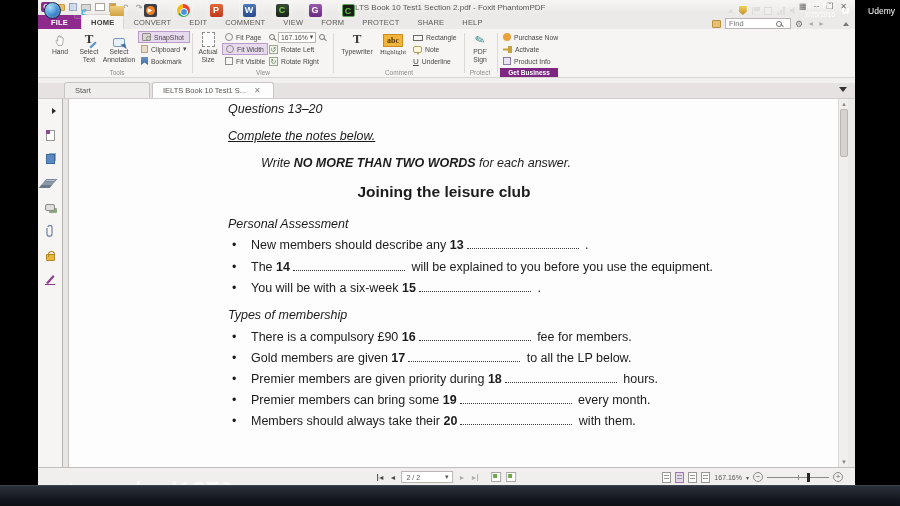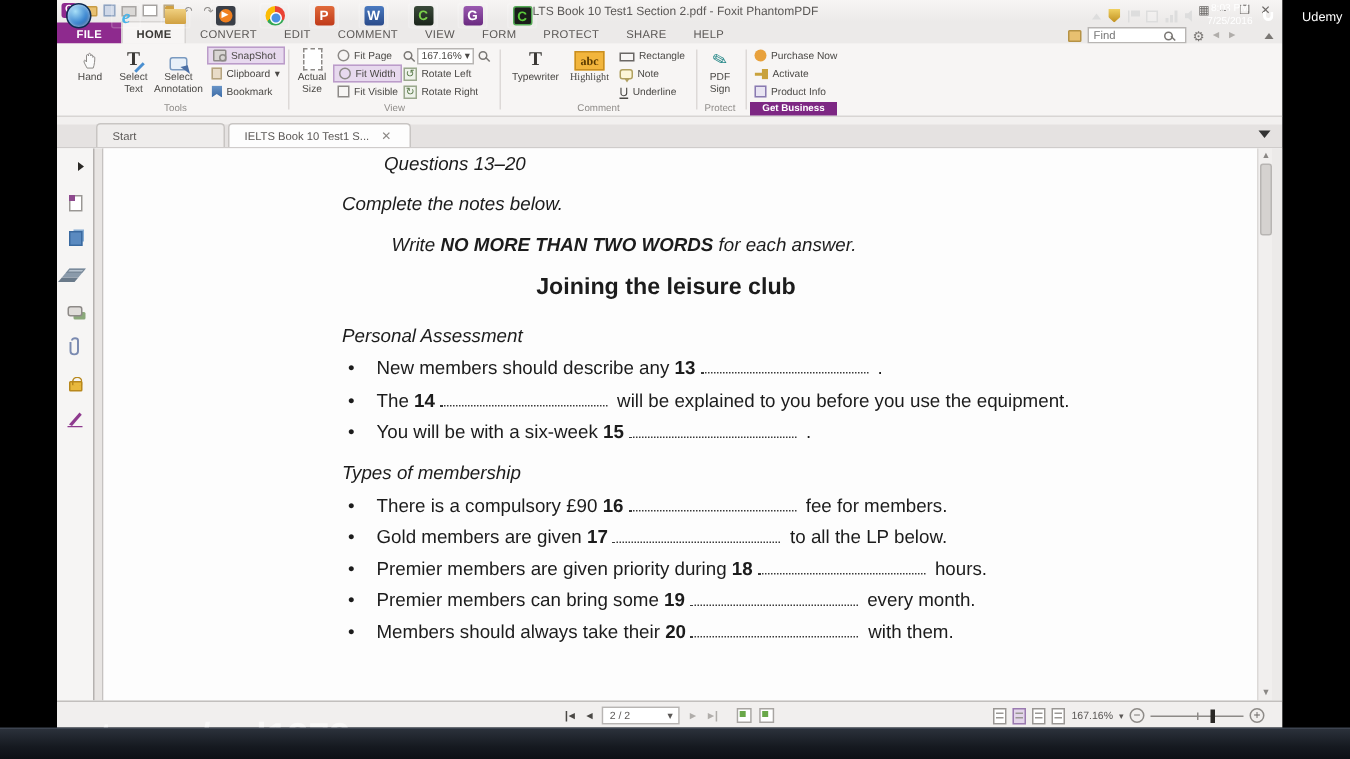--- a/index.html
+++ b/index.html
@@ -455,22 +455,22 @@
         <div class="sb-item">
           <svg width="12" height="12" viewBox="0 0 12 12">
               <path d="M2 10L9 2l1.5 1.5L4 11z" fill="#8e3a8e"></path>
               <path d="M1 11.5h10" stroke="#8e3a8e" stroke-width="1"></path>
             </svg>
         </div>
       </div>
       <div class="splitter"></div>
 
       <div class="canvas">
-        <div class="doc-line ital" style="left:159px;top:3px;margin-left:28px;">Questions 13–20</div>
-        <div class="doc-line ital" style="left:159px;top:30px;">Complete the notes below.</div>
+        <div class="doc-line ital" style="left:159px;top:3px;">Questions 13–20</div>
+        <div class="doc-line ital" style="left:159px;top:30px;text-decoration:underline;">Complete the notes below.</div>
         <div class="doc-line ital" style="left:159px;top:57px;margin-left:33px;"><span>Write </span><b>NO MORE THAN TWO WORDS</b><span> for each answer.</span></div>
         <div class="doc-title" style="top:84px;">Joining the leisure club</div>
 
         <div class="doc-line ital" style="left:159px;top:118px;">Personal Assessment</div>
 
         <div class="b-row" style="top:139px;">
           <span class="bl">•</span>
           <span><span>New members should describe any </span><b>13</b><span class="dots"></span><span> .</span></span>
         </div>
         <div class="b-row" style="top:161px;">

